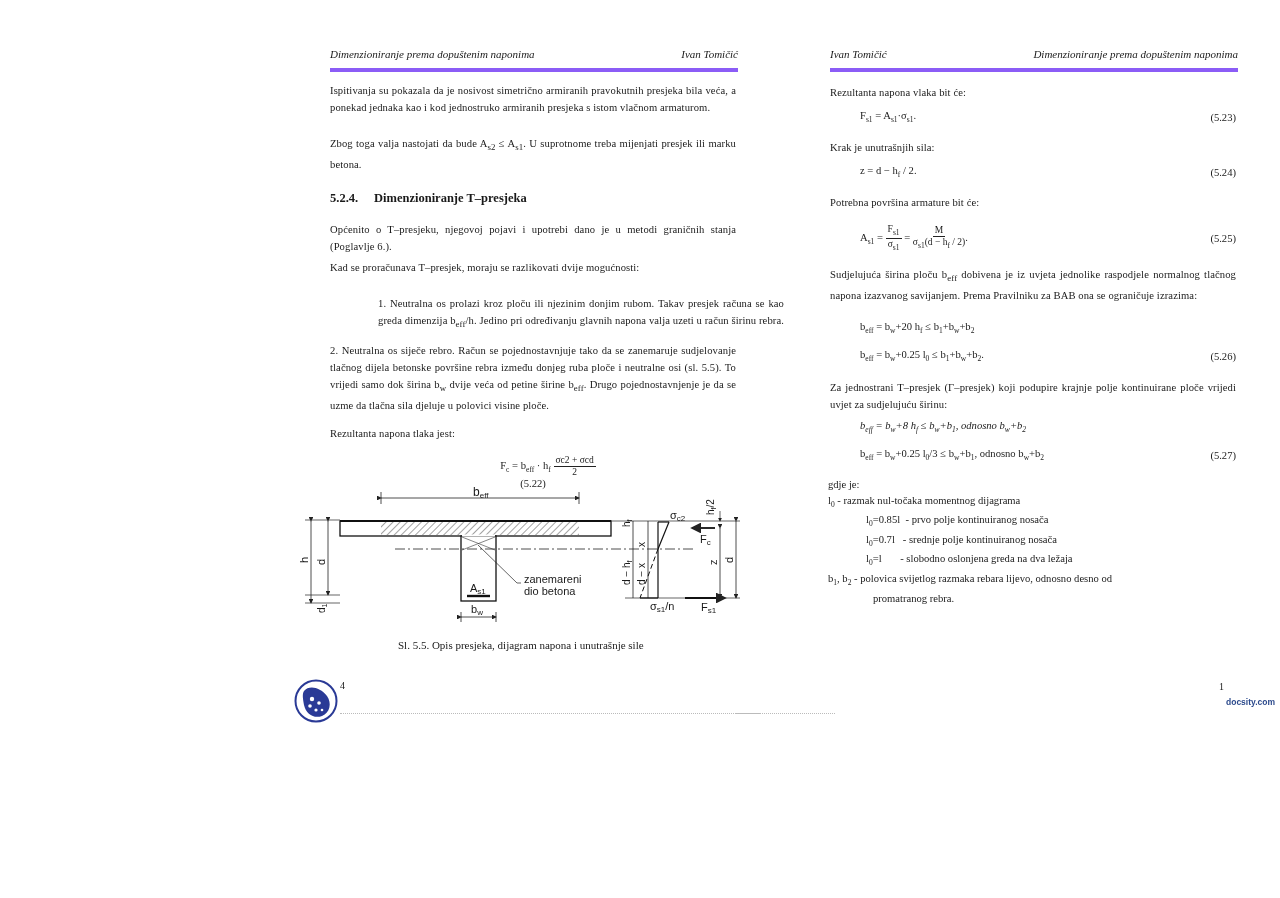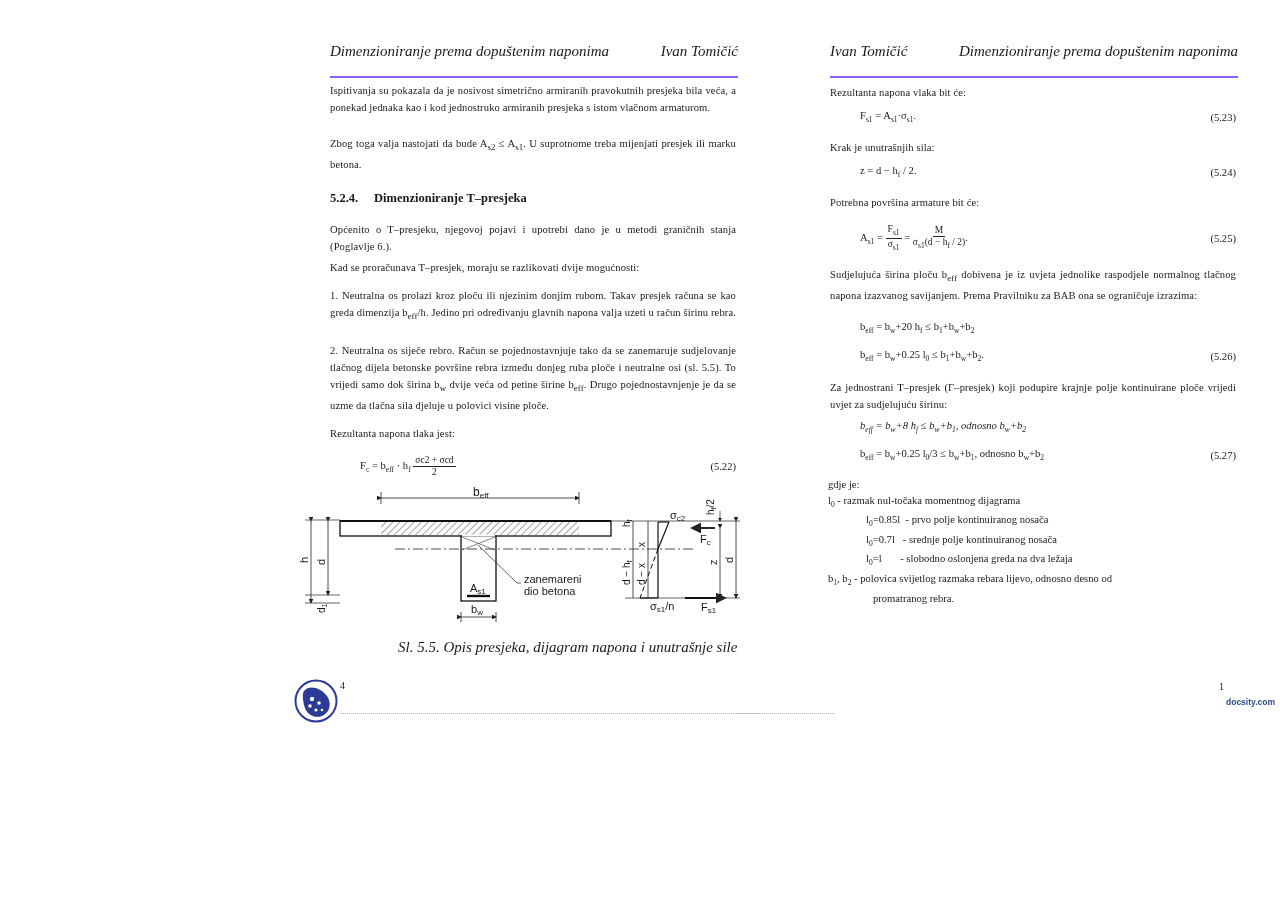--- a/index.html
+++ b/index.html
@@ -5,41 +5,41 @@
   html, body { margin:0; padding:0; }
   body {
     width:1280px; height:898px; background:#ffffff; position:relative; overflow:hidden;
     font-family:"Liberation Serif", "DejaVu Serif", serif; color:#1a1a1a;
   }
   .page { position:absolute; top:0; }
   .page-left { left:330px; width:408px; }
   .page-right { left:830px; width:408px; }
   .running-head {
     position:absolute; top:45px; height:15px; width:408px;
-    font-style:italic; font-size:15px; border-bottom:2px solid #8b5cf6;
-    display:flex; justify-content:space-between; align-items:flex-end; padding-bottom:16px;
+    font-style:italic; font-size:11px; border-bottom:4px solid #8b5cf6;
+    display:flex; justify-content:space-between; align-items:flex-end; padding-bottom:8px;
   }
   .para {
     position:absolute; font-size:10.6px; line-height:17px; text-align:justify; width:406px;
     letter-spacing:0.1px;
   }
   .heading {
     position:absolute; font-size:12.5px; font-weight:bold; font-family:"Liberation Serif", serif;
   }
   .heading .num { display:inline-block; width:44px; }
   .eq {
     position:absolute; font-size:10.6px; width:406px; display:flex; justify-content:space-between; align-items:center;
   }
   .eq .formula { padding-left:30px; }
   .eq sub { font-size:7.5px; }
   .eq-num { font-size:10.6px; }
   .frac { display:inline-flex; flex-direction:column; align-items:center; vertical-align:middle; font-size:9.5px; line-height:11px; }
   .frac .top { border-bottom:1px solid #222; padding:0 2px; }
   .caption {
-    position:absolute; font-style:italic; font-size:15px; left:398px; top:639px;
+    position:absolute; font-size:11px; left:398px; top:639px;
   }
   .page-number { position:absolute; font-size:10px; }
   .brand-logo { position:absolute; left:294px; top:679px; width:44px; height:44px; }
   .docsity { position:absolute; left:1226px; top:697px; font-family:"Liberation Sans", sans-serif; font-weight:bold; font-size:8.5px; color:#2c4a8c; }
   .legend-list { position:absolute; left:828px; top:477px; font-size:10.6px; line-height:15.5px; }
   .legend-list .ind1 { padding-left:38px; }
   .legend-list .ind2 { padding-left:36px; }
   .legend-list sub { font-size:7.5px; }
   .diagram { position:absolute; left:295px; top:485px; width:450px; height:140px; }
   .diagram text { font-family:"Liberation Sans", sans-serif; fill:#1a1a1a; }
@@ -61,31 +61,31 @@
   </div>
 
   <div class="heading" style="top:191px;">
     <span class="num">5.2.4.</span><span>Dimenzioniranje T–presjeka</span>
   </div>
 
   <div class="para" style="top:221px;">Općenito o T–presjeku, njegovoj pojavi i upotrebi dano je u metodi graničnih stanja (Poglavlje 6.).</div>
 
   <div class="para" style="top:259px;">Kad se proračunava T–presjek, moraju se razlikovati dvije mogućnosti:</div>
 
-  <div class="para" style="top:287px;">
+  <div class="para" style="top:295px;margin-left:48px;">
     <span>1. Neutralna os prolazi kroz ploču ili njezinim donjim rubom. Takav presjek računa se kao greda dimenzija b</span><sub>eff</sub><span>/h. Jedino pri određivanju glavnih napona valja uzeti u račun širinu rebra.</span>
   </div>
 
   <div class="para" style="top:342px;">
     <span>2. Neutralna os siječe rebro. Račun se pojednostavnjuje tako da se zanemaruje sudjelovanje tlačnog dijela betonske površine rebra između donjeg ruba ploče i neutralne osi (sl. 5.5). To vrijedi samo dok širina b</span><sub>w</sub><span> dvije veća od petine širine b</span><sub>eff</sub><span>. Drugo pojednostavnjenje je da se uzme da tlačna sila djeluje u polovici visine ploče.</span>
   </div>
 
   <div class="para" style="top:425px;">Rezultanta napona tlaka jest:</div>
 
-  <div class="eq" style="top:455px;">
+  <div class="eq" style="top:455px;flex-direction:column;">
     <span class="formula">
       <span>F</span><sub>c</sub><span> = b</span><sub>eff</sub><span> · h</span><sub>f</sub>
       <span class="frac">
           <span class="top">σc2 + σcd</span>
           <span>2</span>
         </span>
     </span>
     <span class="eq-num">(5.22)</span>
   </div>
 </div>

